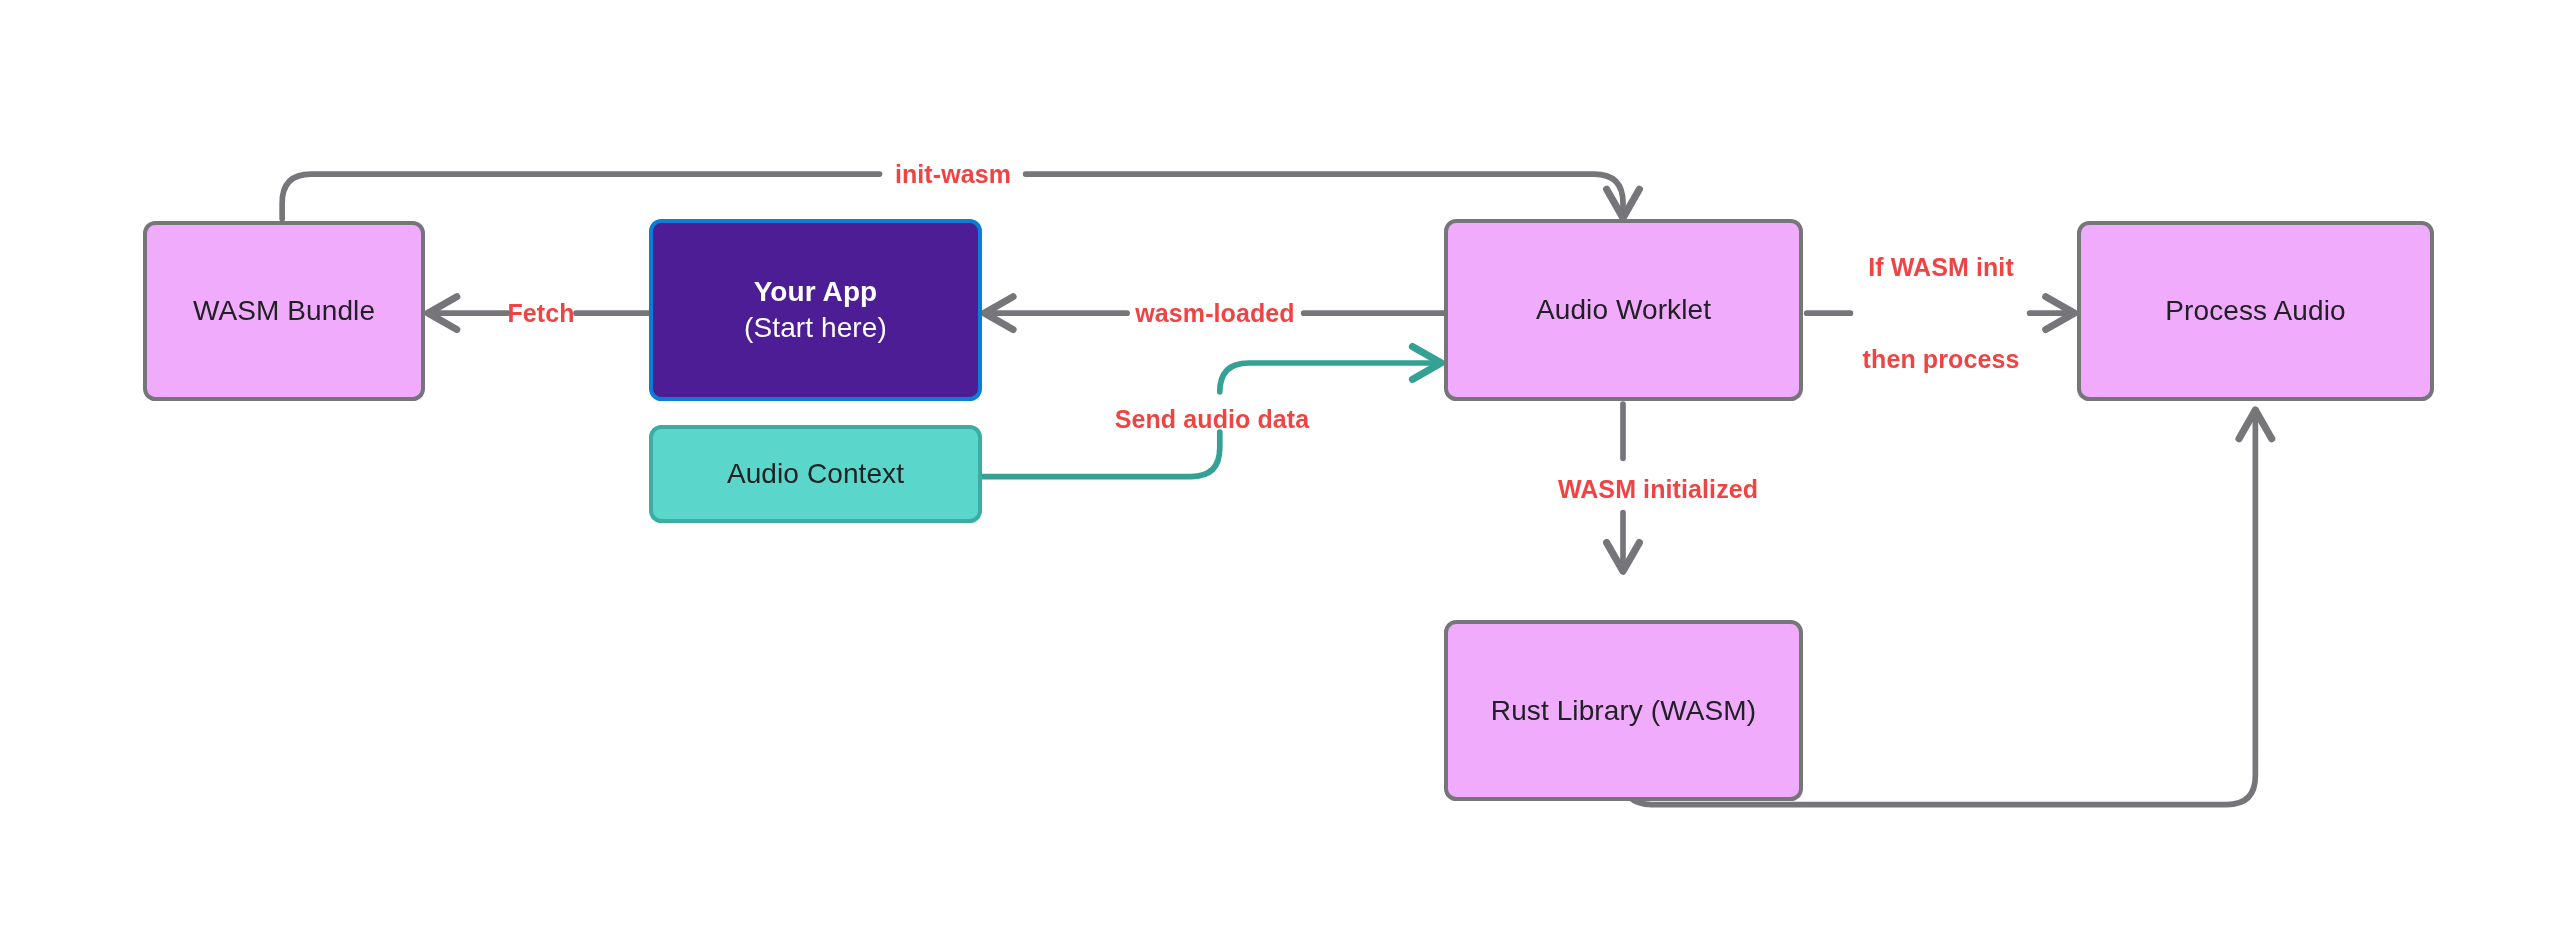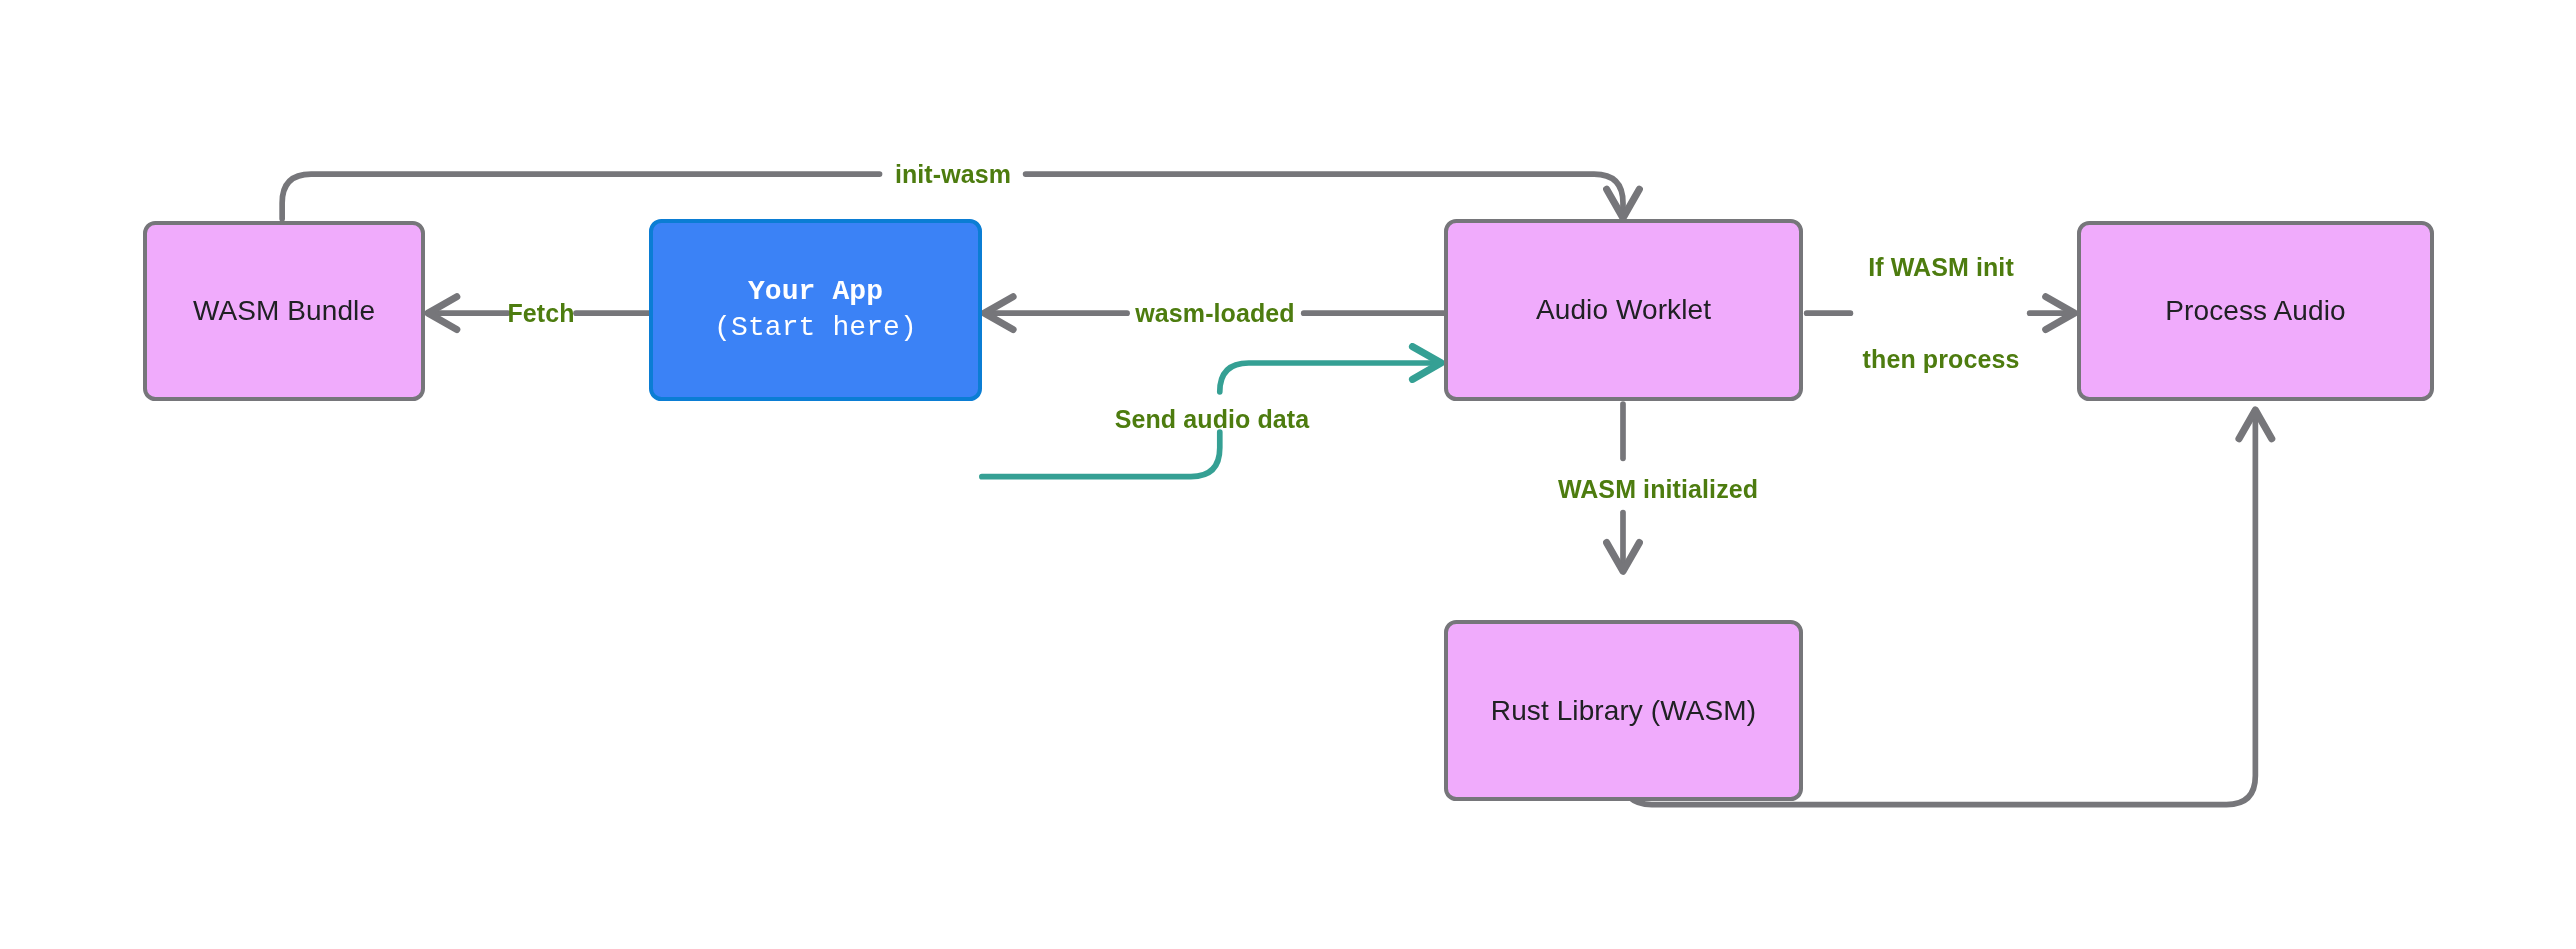--- a/index.html
+++ b/index.html
@@ -36,23 +36,22 @@
     text-align: center;
     border-radius: 12.3px;
     border-style: solid;
     border-width: 4.4px;
   }
   .node-plain {
     background: #f0abfc;
     border-color: #76767a;
   }
   .node-primary {
-    background: #3b82f6;
+    background: #4c1d95;
     border-color: #0B7DD4;
-    font-family: Liberation Mono, monospace;
   }
   .node-accent {
     background: #5BD6CB;
     border-color: #3BAEA4;
   }
   .node-label {
     font-size: 28px;
     color: #202124;
     line-height: 1.28;
     letter-spacing: 0.1px;
@@ -60,21 +59,21 @@
   .node-primary .node-label {
     color: #ffffff;
   }
   .node-label-strong {
     font-weight: 700;
   }
   .edge-label {
     position: absolute;
     font-size: 25px;
     font-weight: 700;
-    color: #4d7c0f;
+    color: #ef4444;
     line-height: 1.22;
     text-align: center;
     white-space: pre;
     transform: translate(-50%, -50%);
     letter-spacing: 0.1px;
   }
 </style>
 </head>
 <body>
 
@@ -116,20 +115,23 @@
 
   <div class="node node-plain" style="left:143px; top:221px; width:282px; height:180px;">
     <div class="node-label">WASM Bundle</div>
   </div>
 
   <div class="node node-primary" style="left:649px; top:219px; width:333px; height:182px;">
     <div class="node-label node-label-strong">Your App</div>
     <div class="node-label">(Start here)</div>
   </div>
 
+  <div class="node node-accent" style="left:649px; top:425px; width:333px; height:98px;">
+    <div class="node-label">Audio Context</div>
+  </div>
 
   <div class="node node-plain" style="left:1444px; top:219px; width:359px; height:182px;">
     <div class="node-label">Audio Worklet</div>
   </div>
 
   <div class="node node-plain" style="left:2077px; top:221px; width:357px; height:180px;">
     <div class="node-label">Process Audio</div>
   </div>
 
   <div class="node node-plain" style="left:1444px; top:573px; width:359px; height:181px;margin-top:47px;">

